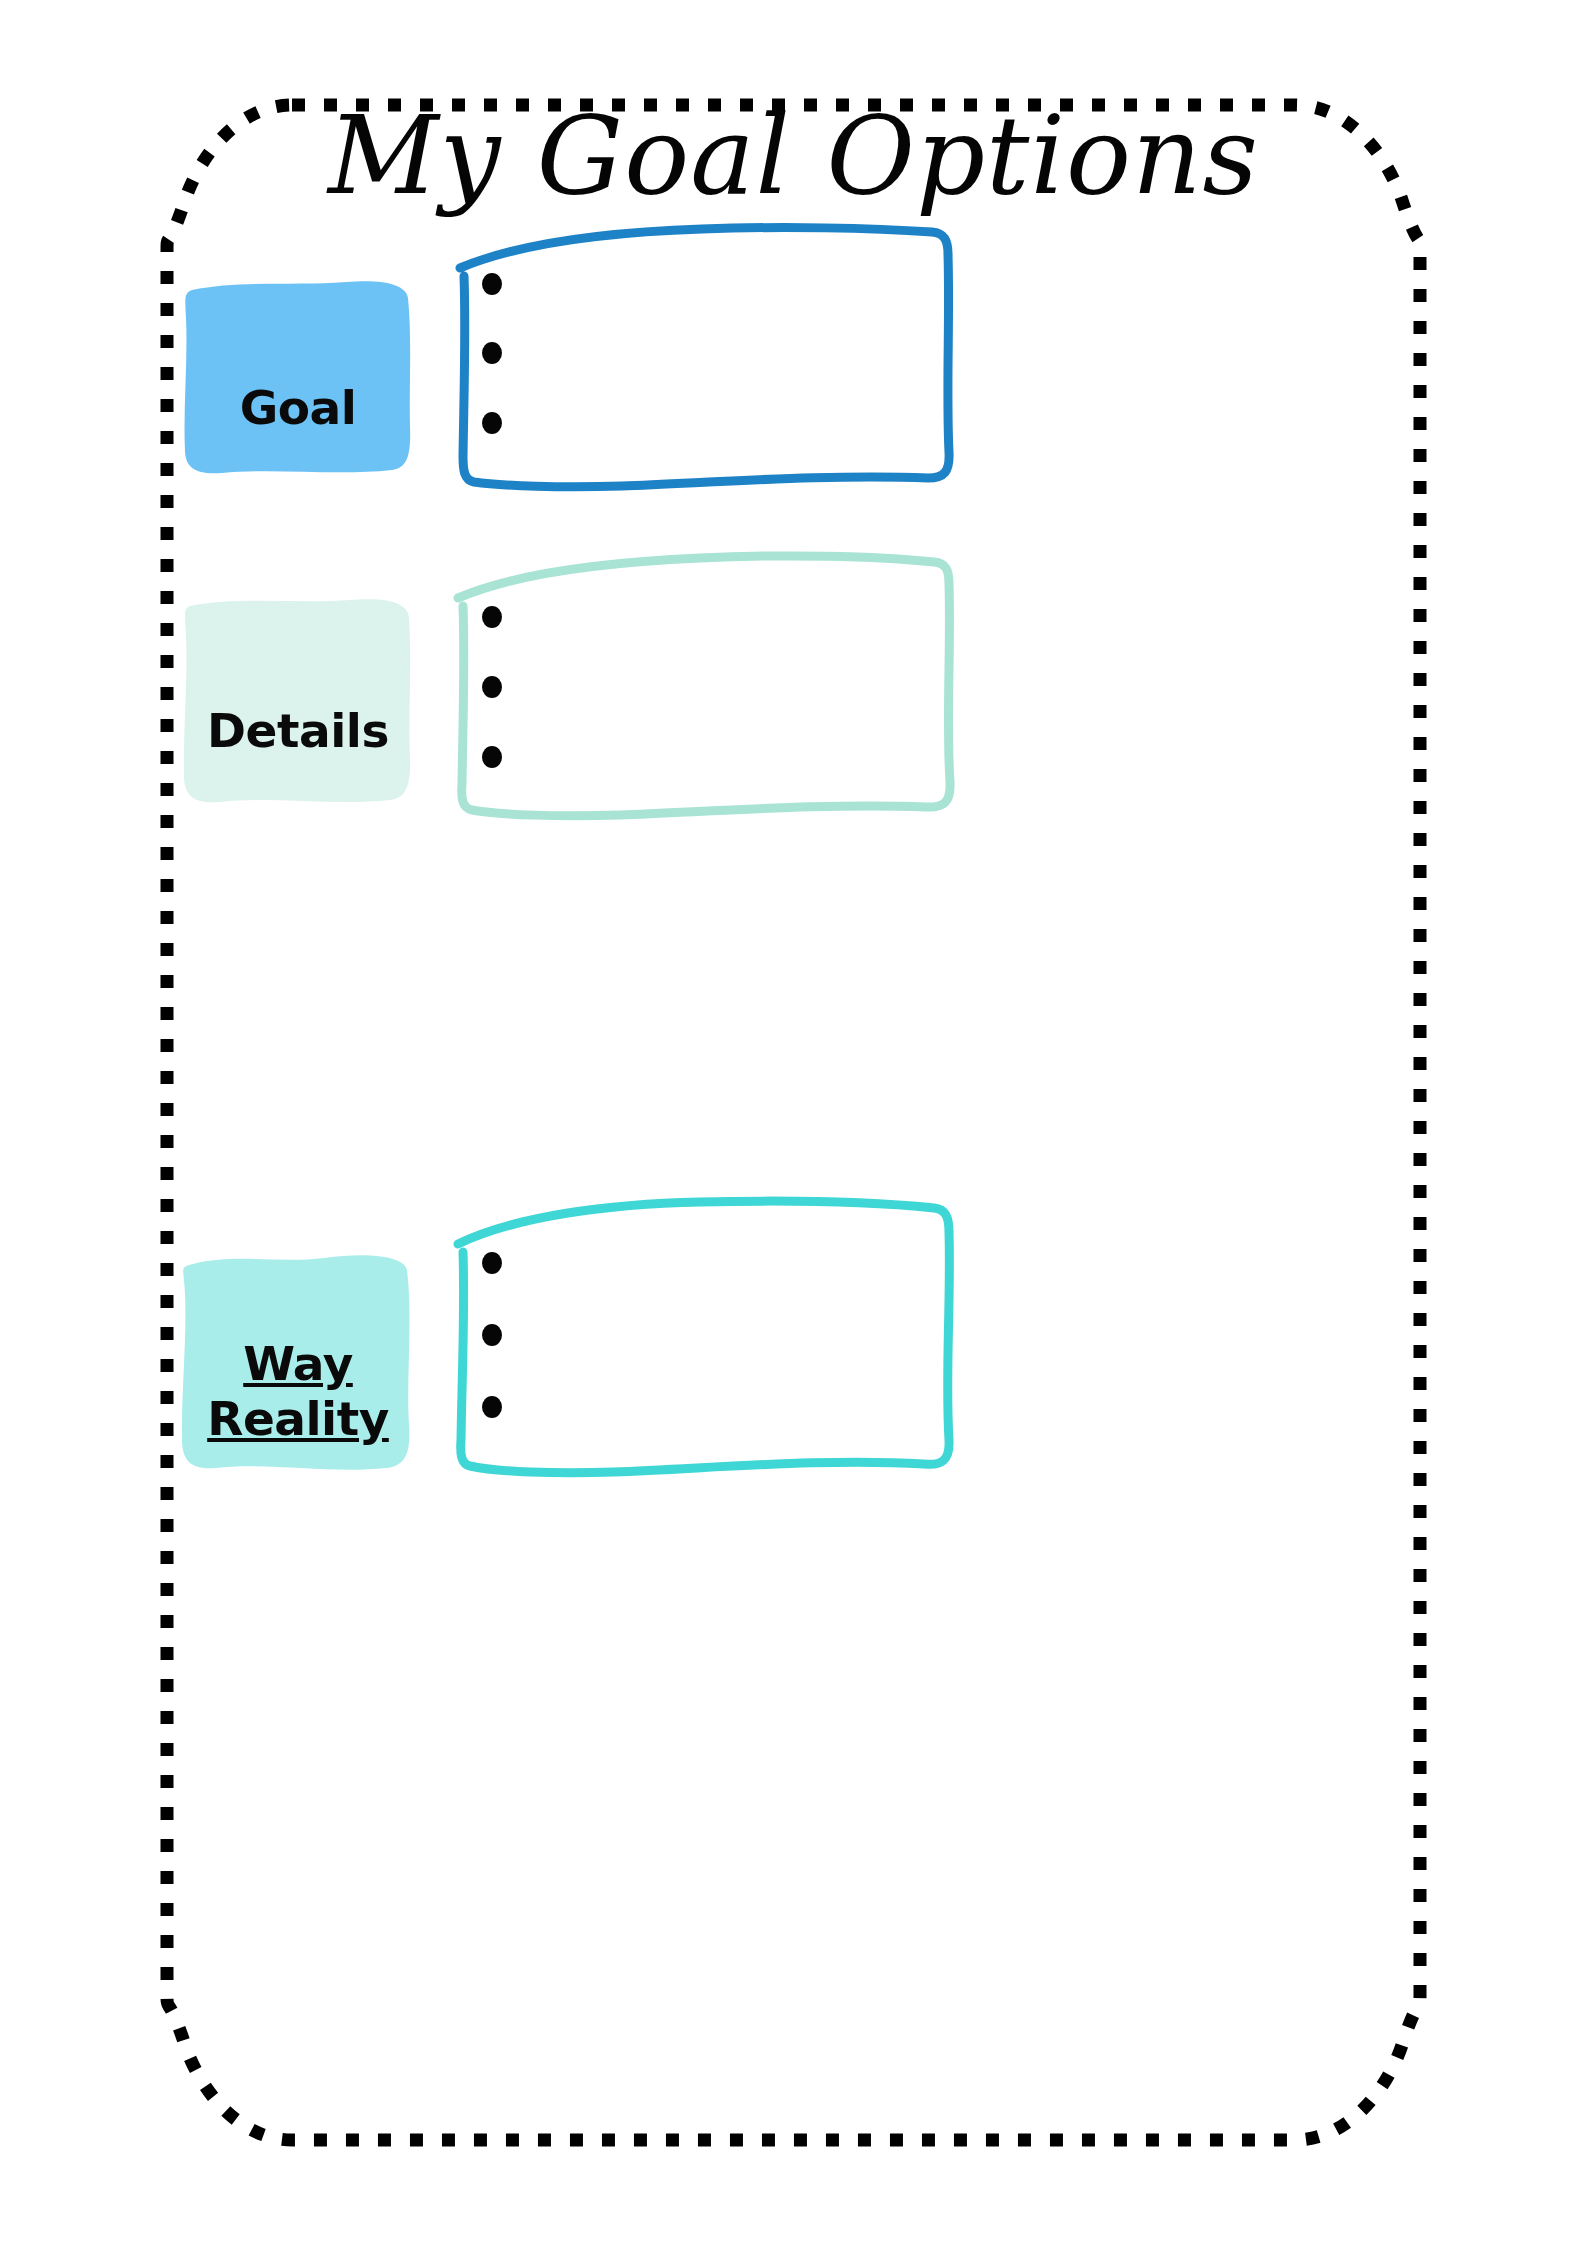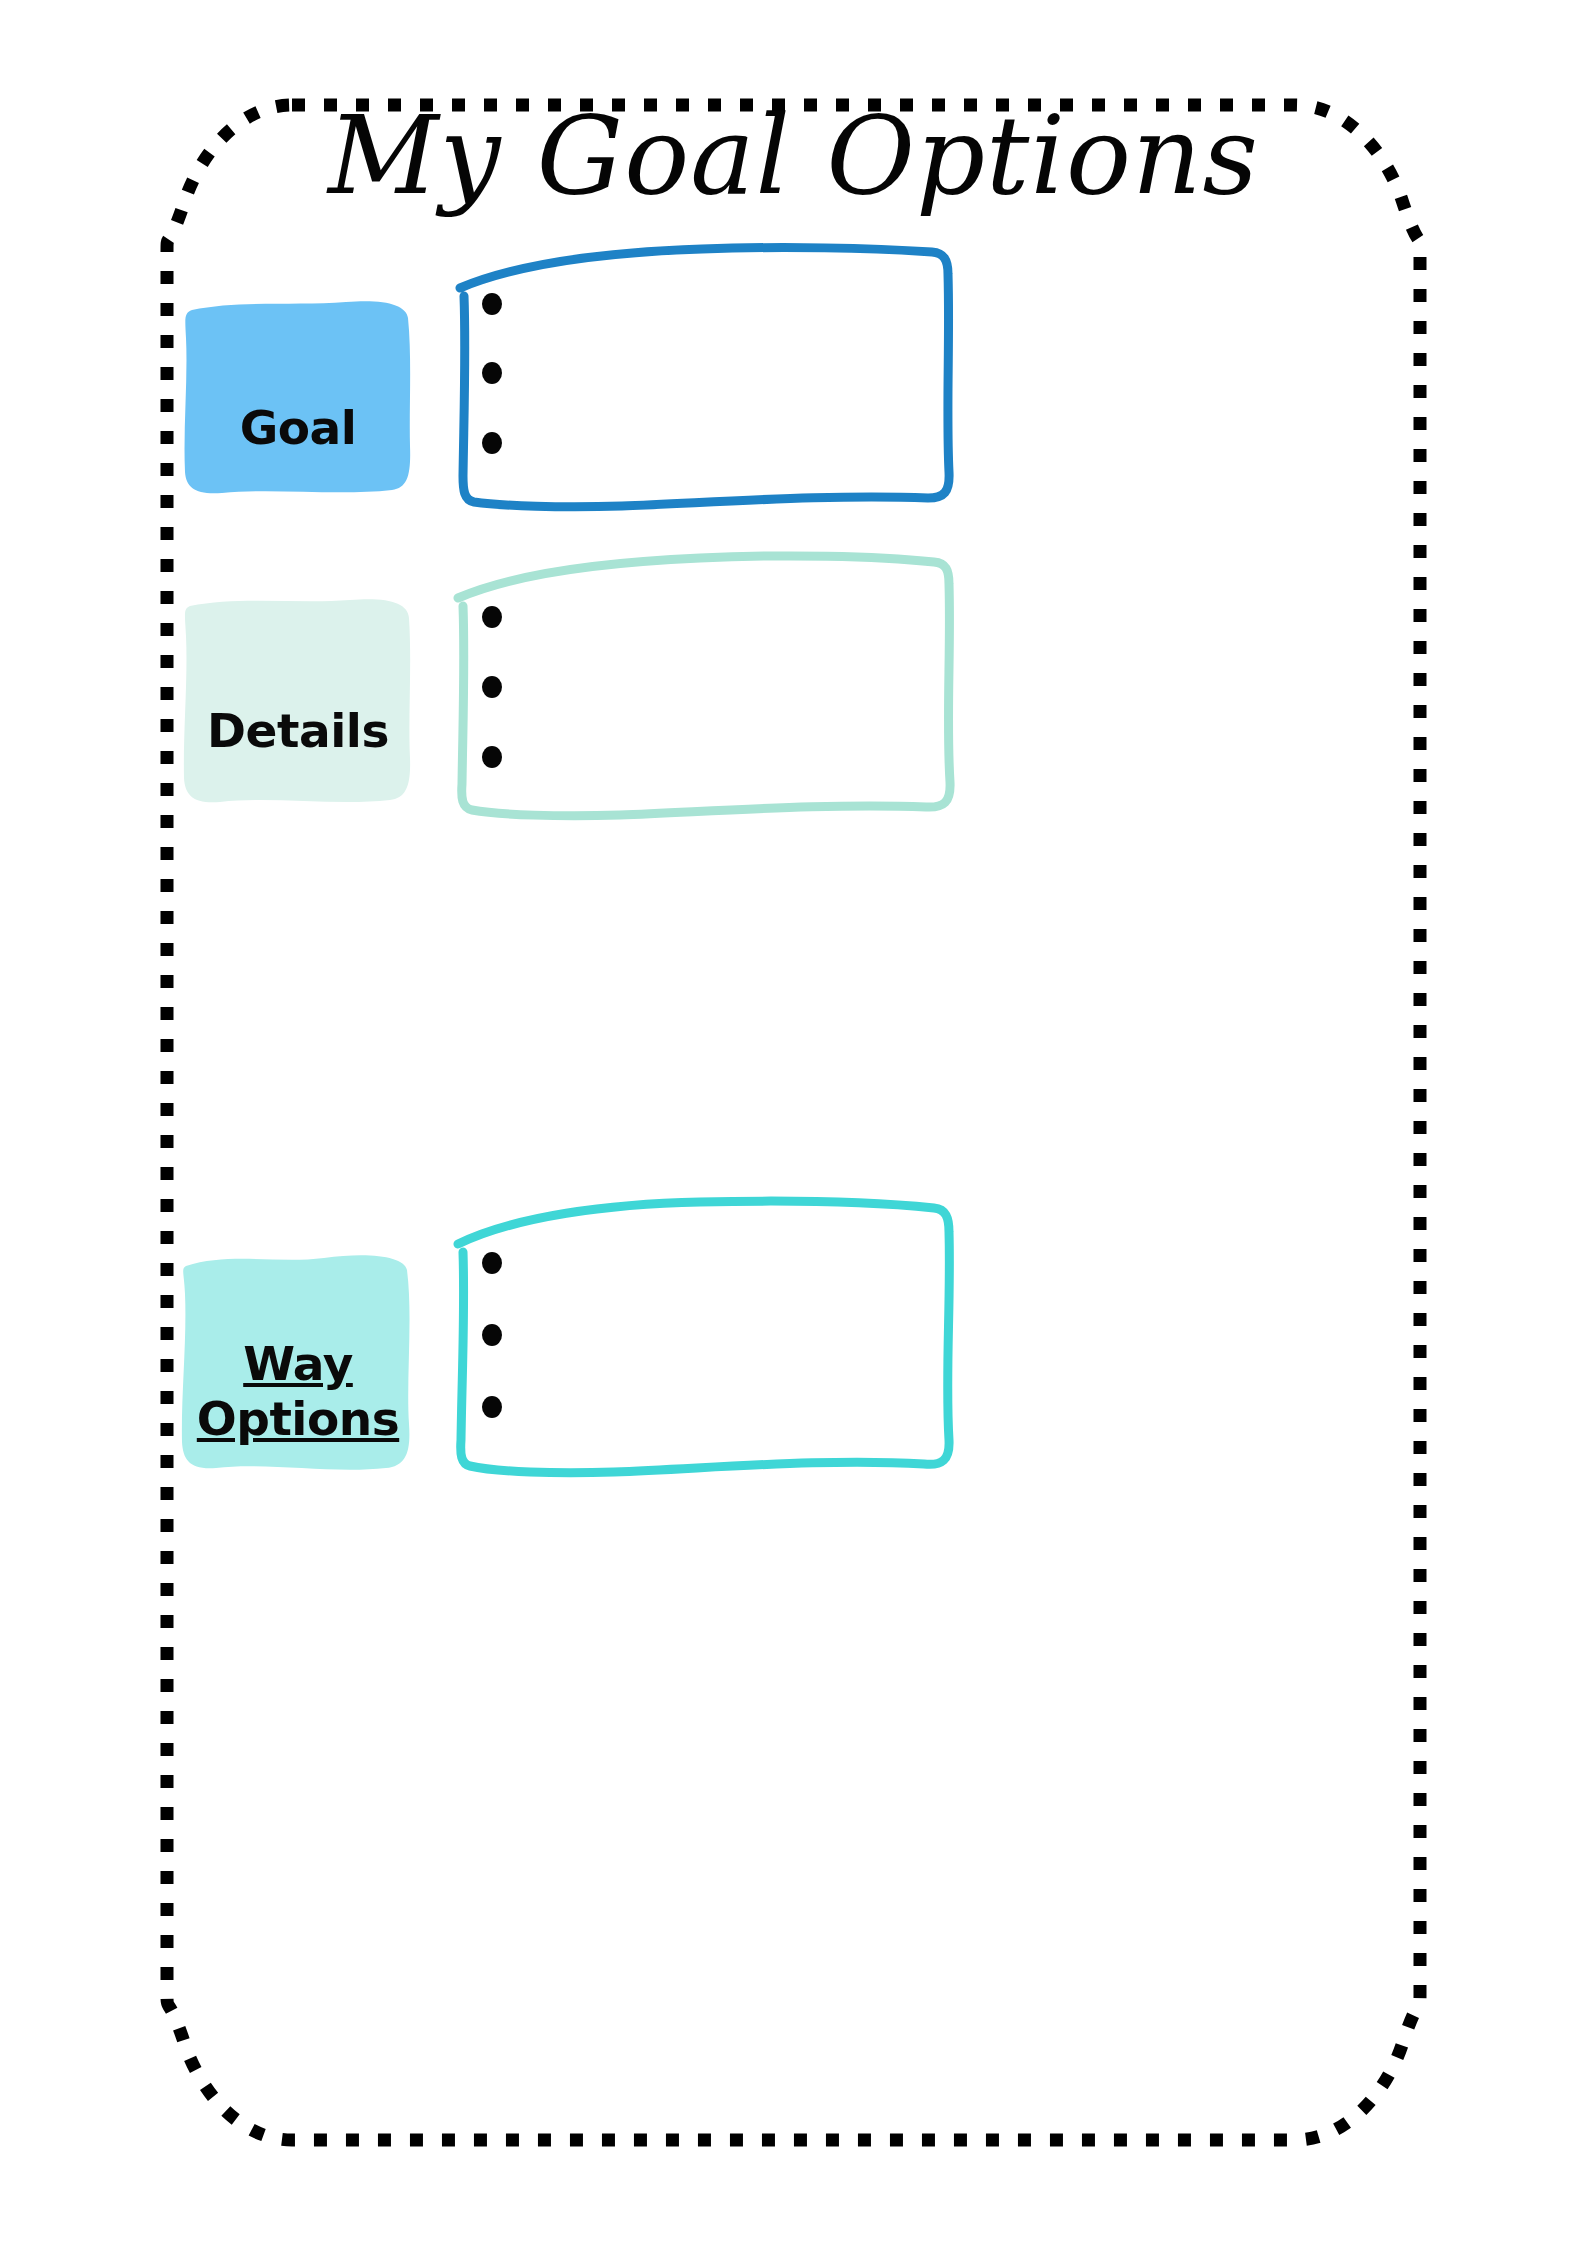--- a/index.html
+++ b/index.html
@@ -98,21 +98,21 @@
   }
   .bullet-dot {
     position: absolute;
     width: 20px;
     height: 22px;
     border-radius: 50%;
     background: #060606;
   }
 
   
-  #row-goal        { top: 240px;  height: 300px; }
+  #row-goal        { top: 220px;  height: 300px; }
   #row-goal .label-chip  { top: 48px;  height: 215px; }
   #row-goal .label-text  { top: 112px; }
   #row-goal .note-box    { top: 0px;   height: 290px; }
 
   #row-reality     { top: 548px;  height: 300px; }
   #row-reality .label-chip { top: 40px;  height: 225px; }
   #row-reality .label-text { top: 115px; }
   #row-reality .note-box   { top: 0px;   height: 290px; }
 
   #row-options     { top: 864px;  height: 320px; }
@@ -209,21 +209,21 @@
 
     <div class="label-chip">
       <svg viewBox="0 0 240 235" preserveAspectRatio="none">
         <path d="M8,22 C52,8 100,20 146,14 C190,8 226,12 229,26
                  C235,74 228,134 231,180 C233,208 228,222 208,224
                  C154,230 88,218 38,224 C12,226 5,216 4,198
                  C3,150 9,96 7,50 C6,28 3,25 8,22 Z" fill="#A9EDEA"></path>
       </svg>
       <div class="label-text">
         <div>Way</div>
-        <div>Options</div>
+        <div>Reality</div>
       </div>
     </div>
 
     <div class="note-box">
       <svg viewBox="0 0 510 300" preserveAspectRatio="none">
         <path d="M6,48 C64,20 156,8 248,6 C332,4 422,6 482,12
                  C494,13 497,22 497,36 C499,106 493,180 497,244
                  C498,264 490,270 472,268 C374,262 264,272 162,276
                  C104,278 44,276 18,270 C9,268 8,258 9,244
                  C10,176 13,116 11,56" fill="none" stroke="#3FD6D6" stroke-width="9" stroke-linecap="round" stroke-linejoin="round"></path>

